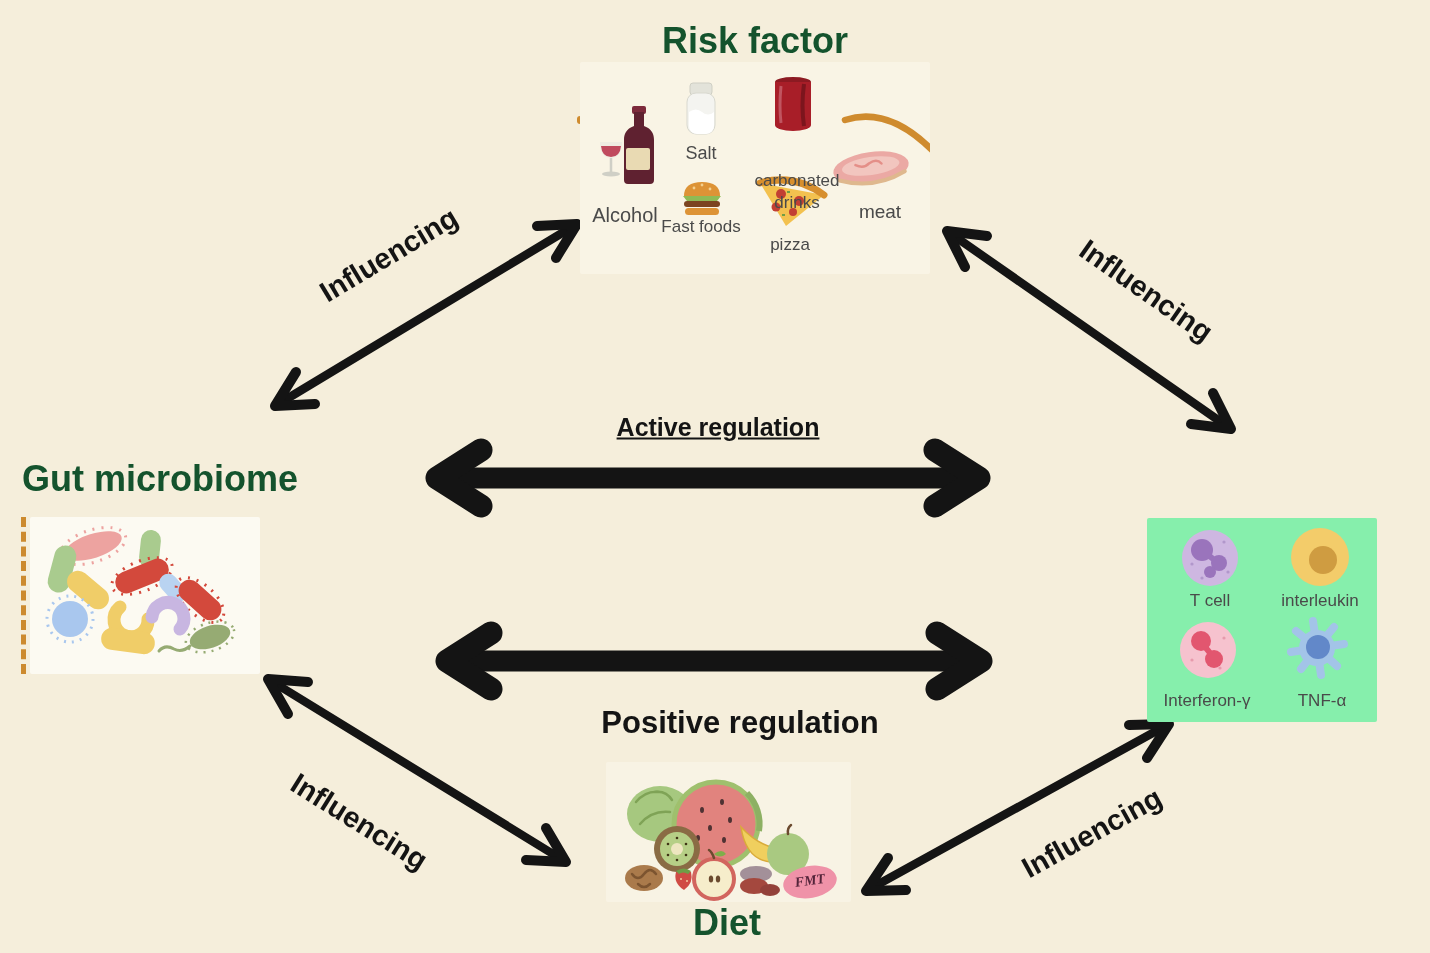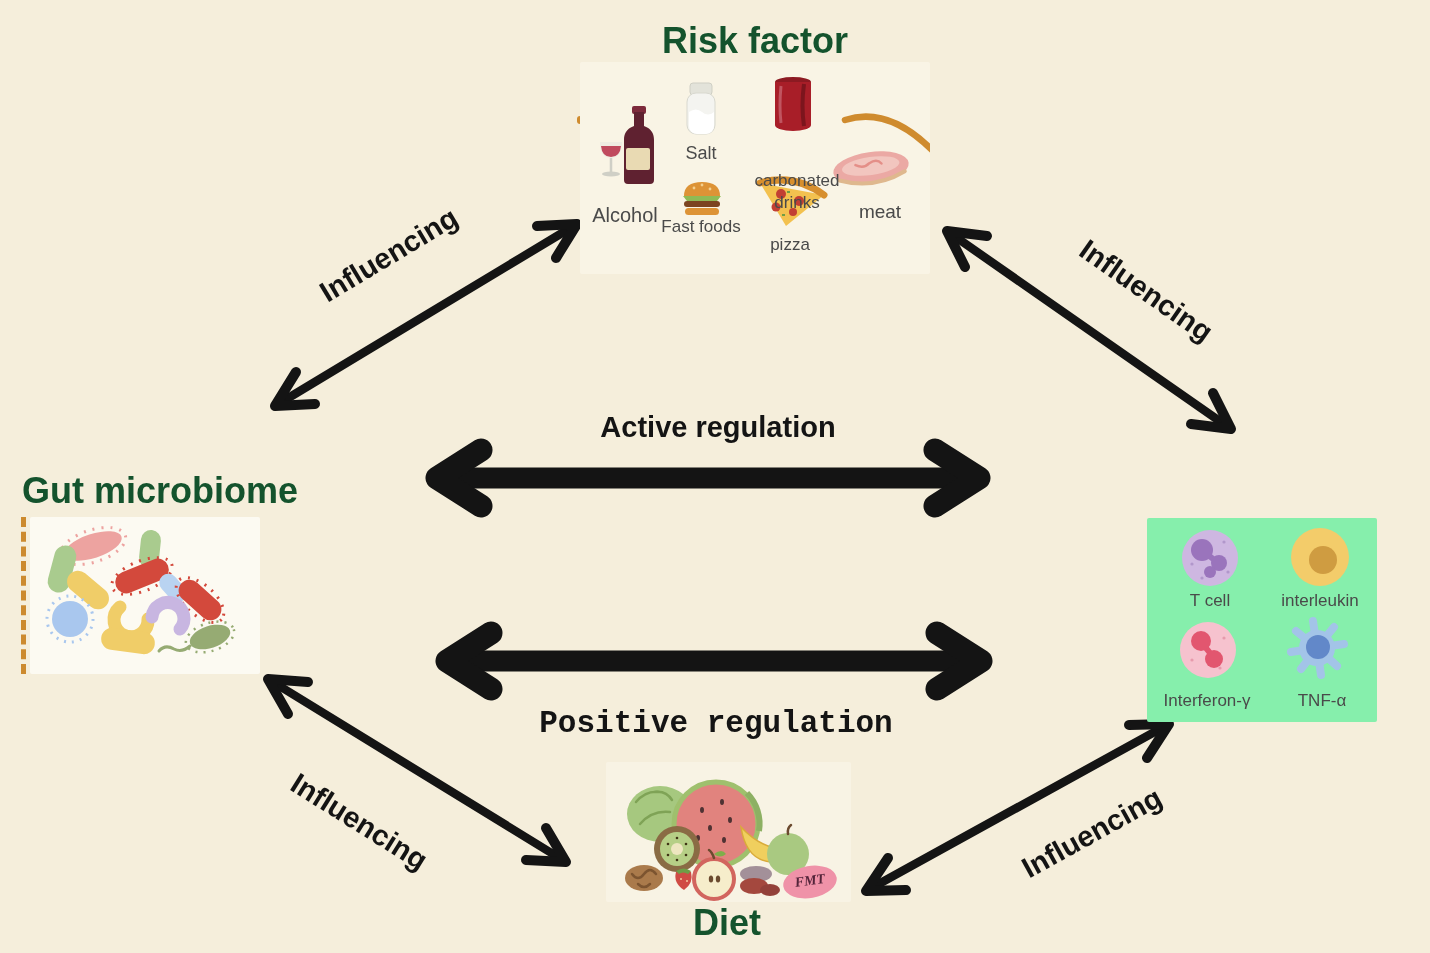--- a/index.html
+++ b/index.html
@@ -77,27 +77,27 @@
 
     <g stroke="#141414" fill="none" stroke-linecap="round" stroke-linejoin="round">
       <line x1="458" y1="661" x2="970" y2="661" stroke-width="21"></line>
       <polyline points="937,633 981,661 937,689" stroke-width="23"></polyline>
       <polyline points="491,633 447,661 491,689" stroke-width="23"></polyline>
     </g>
   </svg>
 
   <div class="edge-label" style="left:389px;top:255px;transform:translate(-50%,-50%) rotate(-31deg);">Influencing</div>
   <div class="edge-label" style="left:1146px;top:291px;transform:translate(-50%,-50%) rotate(35deg);">Influencing</div>
-  <div class="edge-label" style="left:718px;top:427px;font-size:29px;transform:translate(-50%,-50%);">Active regulation</div>
-  <div class="edge-label" style="left:716px;top:723px;font-size:31px;transform:translate(-50%,-50%);font-family:Liberation Mono, monospace;">Positive regulation</div>
+  <div class="edge-label" style="left:718px;top:427px;font-size:25px;transform:translate(-50%,-50%);text-decoration:underline;">Active regulation</div>
+  <div class="edge-label" style="left:740px;top:723px;font-size:31px;transform:translate(-50%,-50%);">Positive regulation</div>
   <div class="edge-label" style="left:359px;top:822px;transform:translate(-50%,-50%) rotate(32deg);">Influencing</div>
   <div class="edge-label" style="left:1092px;top:833px;transform:translate(-50%,-50%) rotate(-29deg);">Influencing</div>
 
   <div class="node-title centered" style="left:755px;top:20px;">Risk factor</div>
-  <div class="node-title" style="left:22px;top:458px;margin-top:12px;">Gut microbiome</div>
+  <div class="node-title" style="left:22px;top:458px;">Gut microbiome</div>
   <div class="node-title centered" style="left:727px;top:902px;">Diet</div>
 
   <div class="orange-dash" style="left:577px;top:116px;"></div>
   <div class="panel" style="left:580px;top:62px;width:350px;height:212px;background:#f9f4e5;">
     <svg width="350" height="212" viewBox="0 0 350 212">
 
       <path d="M265,58 Q308,44 352,88" fill="none" stroke="#cf8b2e" stroke-width="6.5" stroke-linecap="round"></path>
 
       <g>
         <path d="M20,80 h22 q0,16 -11,16 q-11,0 -11,-16 z" fill="#efece2"></path>

